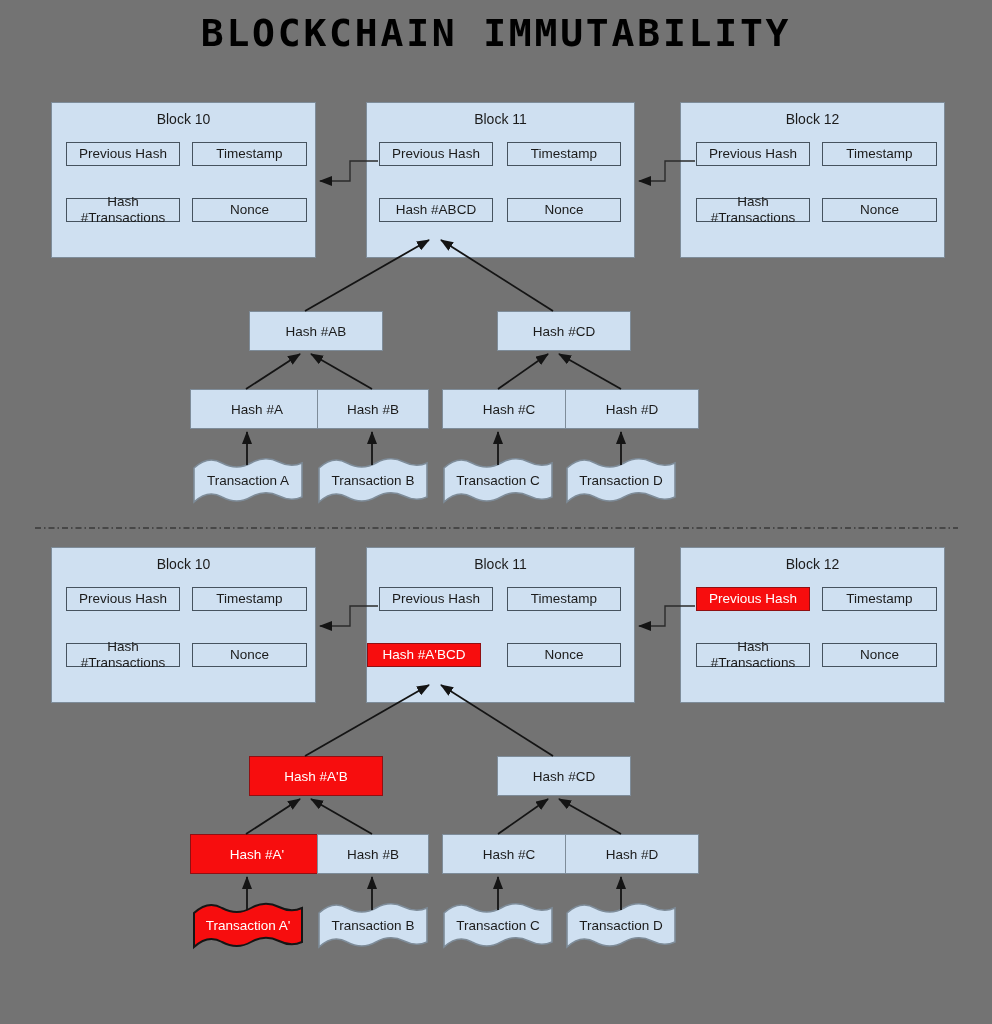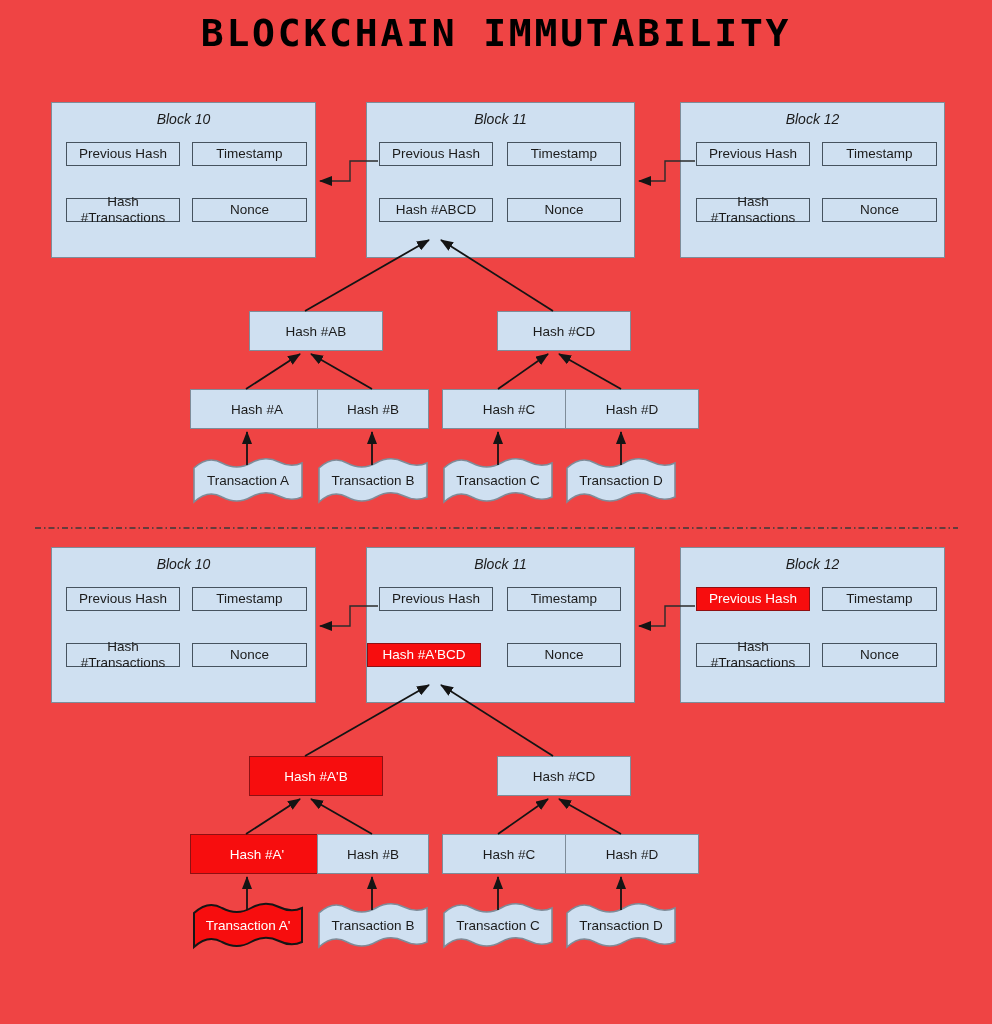--- a/index.html
+++ b/index.html
@@ -1,25 +1,25 @@
 <!DOCTYPE html>
 <html style="--box-fill: #cfe0f1; --red-fill: #f70d0e; --border-outer: #7e8c99; --border-inner: #46535f; --arrow: #141414;"><head>
 <meta charset="utf-8">
 <style>
   html,body{margin:0;padding:0;background:#fff;}
-  .page{position:relative;width:992px;height:1024px;background:#ef4444;overflow:hidden;
+  .page{position:relative;width:992px;height:1024px;background:#737373;overflow:hidden;
         font-family:"Liberation Sans",sans-serif;color:#1b1b1b;}
   .page-title{position:absolute;top:10px;left:0;right:0;margin:0;text-align:center;
         font-family:"DejaVu Sans Mono",monospace;font-weight:bold;font-size:38px;
         letter-spacing:2.8px;line-height:46px;color:#000;}
   .section{position:absolute;left:0;width:992px;height:415px;}
   .block{position:absolute;top:0;width:265px;height:156px;
         background:var(--box-fill,#cfe0f1);border:1.6px solid var(--border-outer,#7e8c99);
         box-sizing:border-box;}
-  .block-title{position:absolute;top:8px;left:0;right:0;text-align:center;font-size:14px;font-style:italic;}
+  .block-title{position:absolute;top:8px;left:0;right:0;text-align:center;font-size:14px;}
   .cell{position:absolute;width:114px;height:24px;box-sizing:border-box;
         background:var(--box-fill,#cfe0f1);border:1.2px solid var(--border-inner,#46535f);
         display:flex;align-items:center;justify-content:center;text-align:center;
         font-size:13.5px;line-height:1.15;}
   .tbox{position:absolute;width:134px;height:40px;box-sizing:border-box;
         background:var(--box-fill,#cfe0f1);border:1.3px solid var(--border-outer,#7e8c99);
         display:flex;align-items:center;justify-content:center;text-align:center;
         font-size:13.5px;}
   .cell.red,.tbox.red{background:var(--red-fill,#f70d0e);border-color:#8f1013;color:#fff;}
   .wave{position:absolute;width:112px;height:58px;}

